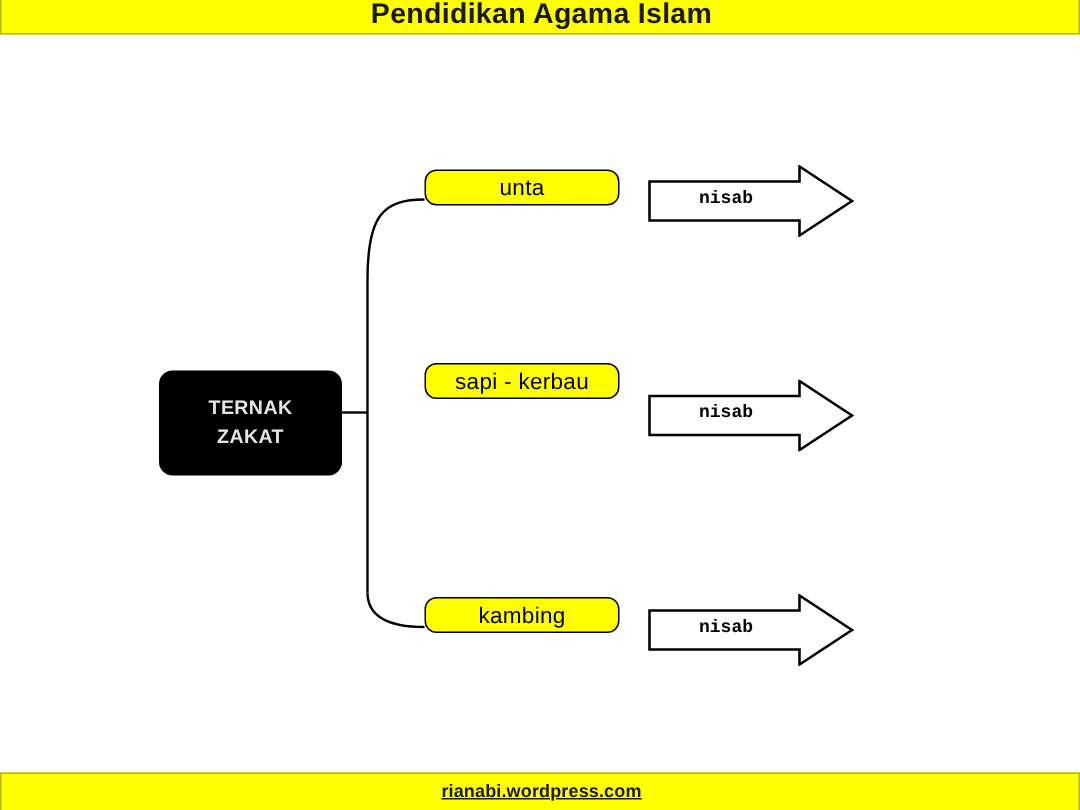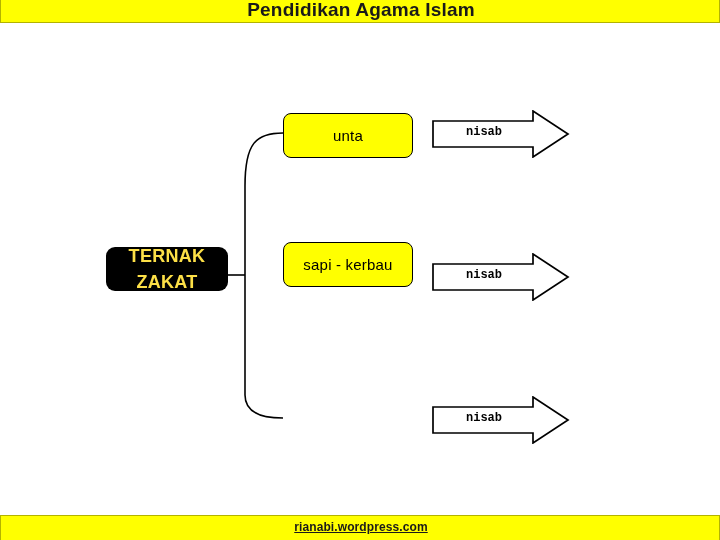--- a/index.html
+++ b/index.html
@@ -66,40 +66,40 @@
     height: 540px;
     pointer-events: none;
   }
 
   
   #root-node {
     position: absolute;
     left: 106px;
     top: 247px;
     width: 122px;
-    height: 44px;
+    height: 70px;
     background: #000000;
     border-radius: 9px;
-    color: #fde047;
+    color: #e5e5e5;
     display: flex;
     flex-direction: column;
     align-items: center;
     justify-content: center;
-    font-size: 18px;
+    font-size: 13px;
     font-weight: bold;
     line-height: 1.45;
     letter-spacing: 0.3px;
   }
 
   
   .cat-box {
     position: absolute;
     left: 283px;
     width: 130px;
-    height: 45px;
+    height: 24px;
     background: #ffff00;
     border: 1.6px solid #000000;
     border-radius: 8px;
     box-sizing: border-box;
     display: flex;
     align-items: center;
     justify-content: center;
     color: #000000;
     font-size: 15px;
     letter-spacing: 0.2px;
@@ -161,20 +161,23 @@
     <span>TERNAK</span>
     <span>ZAKAT</span>
   </div>
 
   <div class="cat-box" id="cat-box-0">
     <span>unta</span>
   </div>
   <div class="cat-box" id="cat-box-1">
     <span>sapi - kerbau</span>
   </div>
+  <div class="cat-box" id="cat-box-2">
+    <span>kambing</span>
+  </div>
 
   <div class="arrow-wrap" id="arrow-wrap-0">
     <svg width="138" height="48" viewBox="0 0 138 48">
       <path d="M1,11 L101,11 L101,1 L136,24 L101,47 L101,37 L1,37 Z" fill="#ffffff" stroke="#000000" stroke-width="1.7" stroke-linejoin="miter"></path>
     </svg>
     <div class="arrow-label">nisab</div>
   </div>
 
   <div class="arrow-wrap" id="arrow-wrap-1">
     <svg width="138" height="48" viewBox="0 0 138 48">

